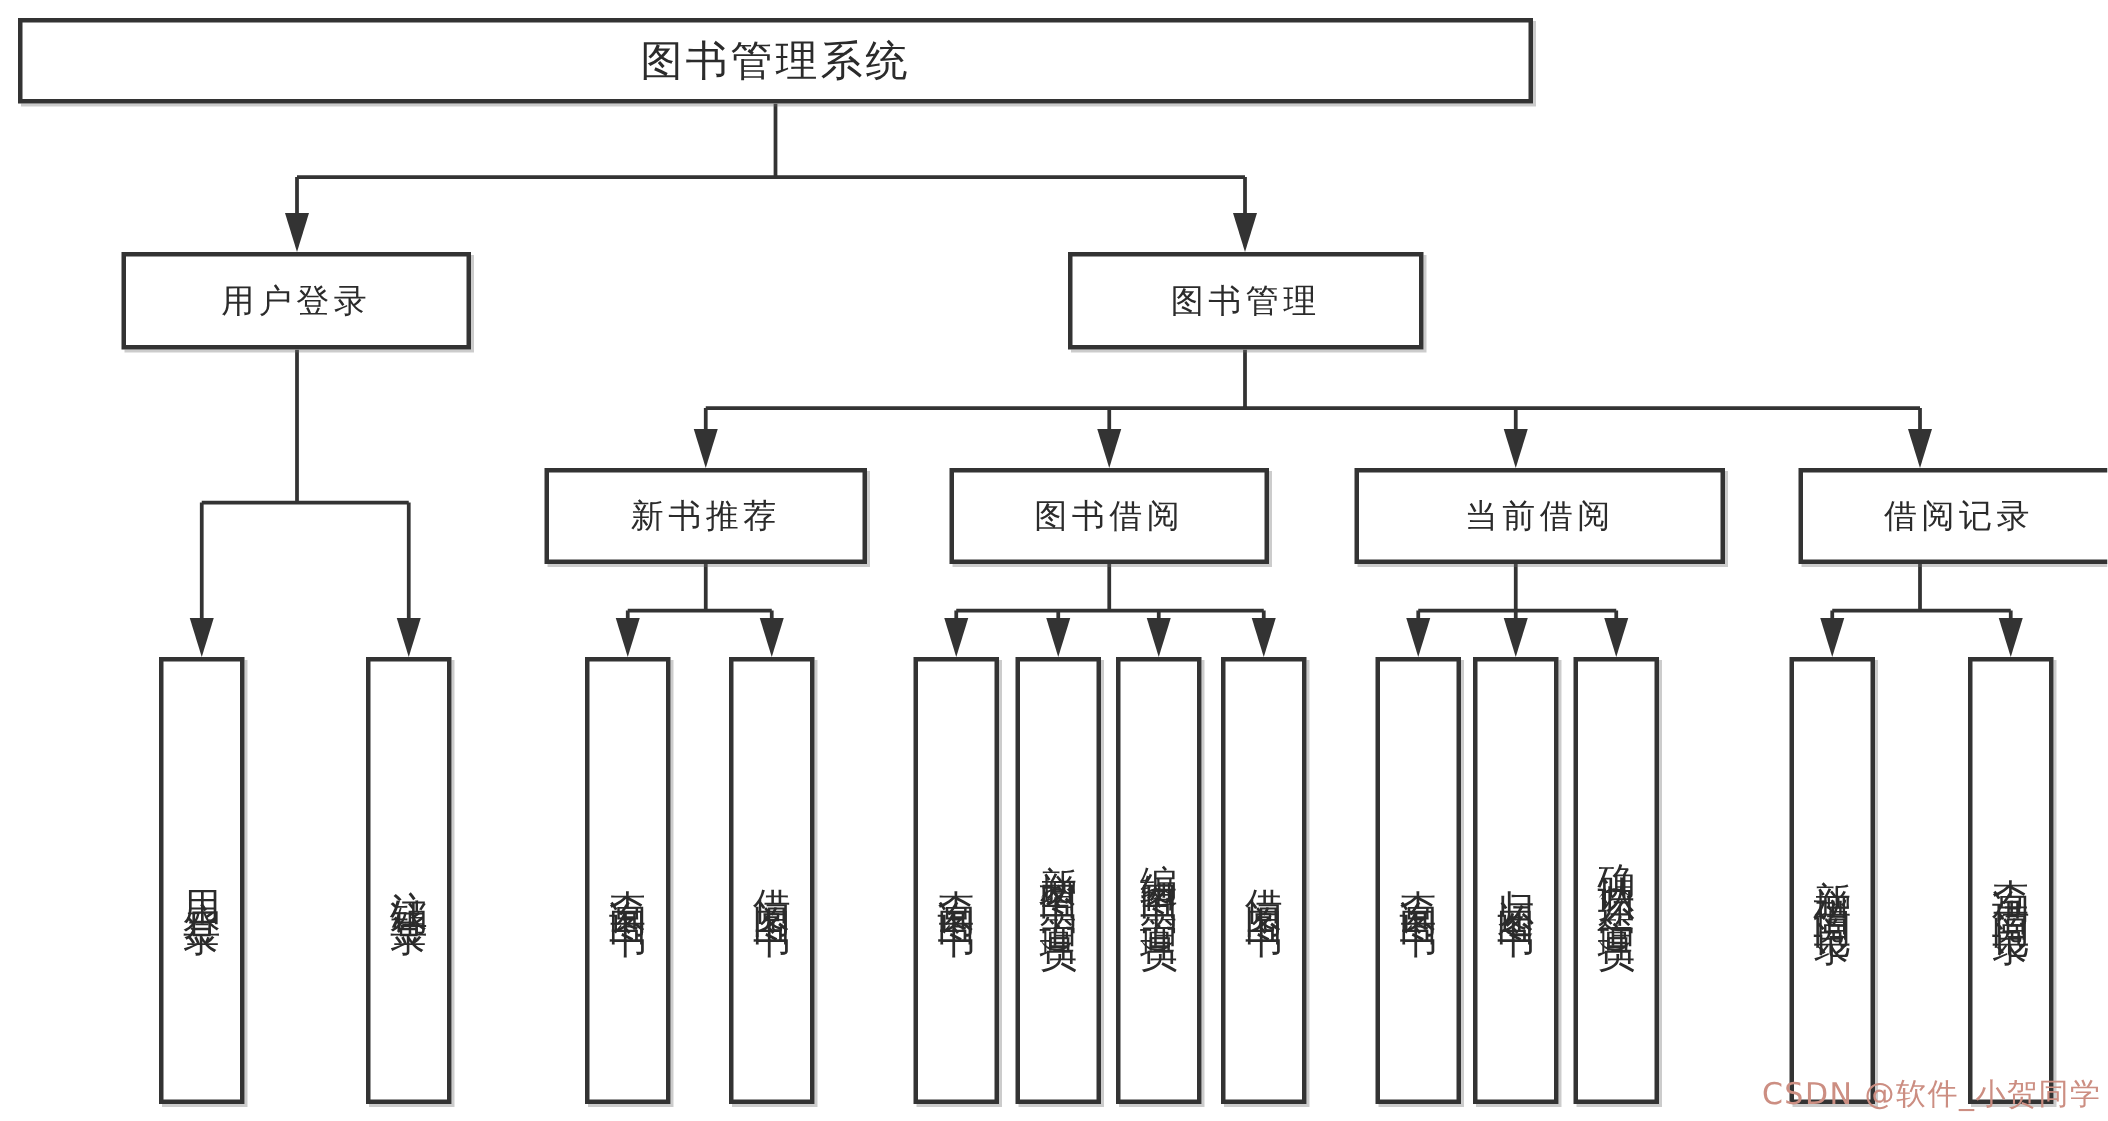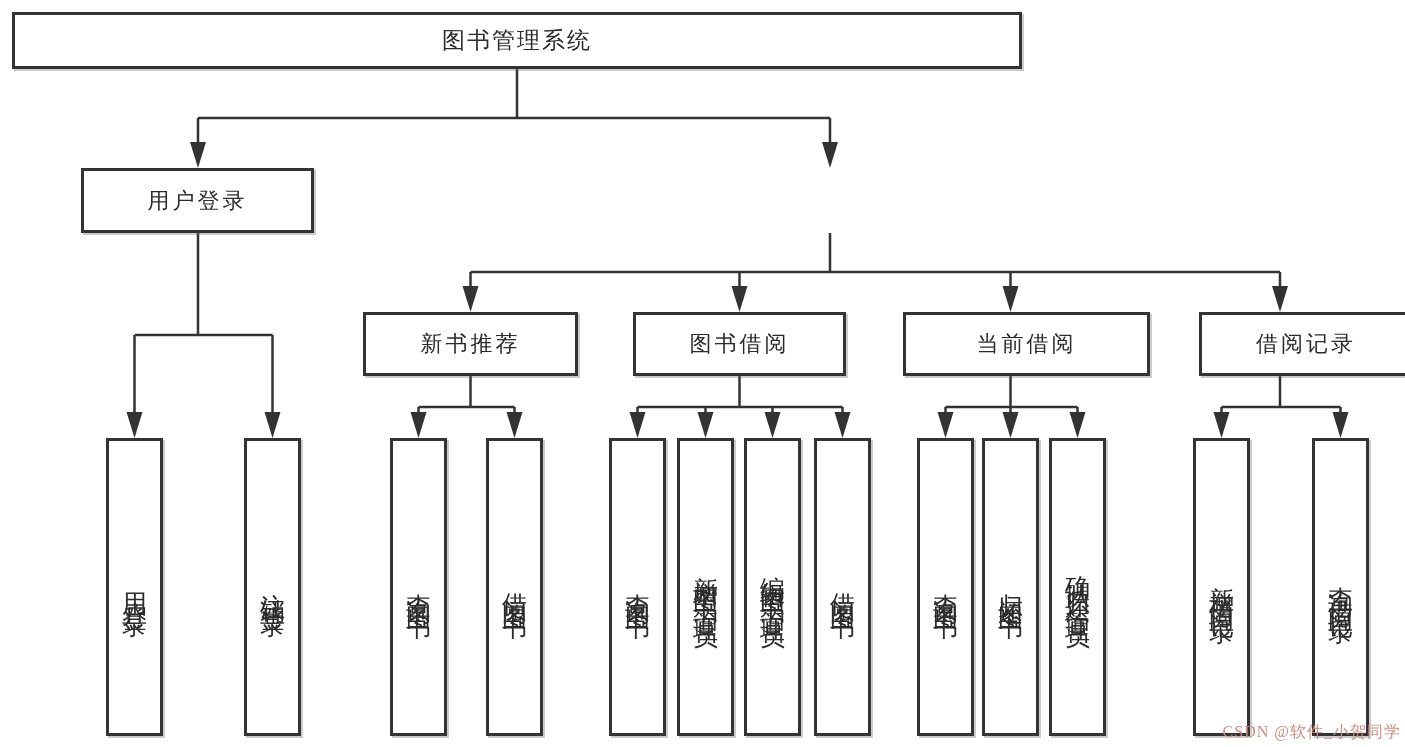--- a/index.html
+++ b/index.html
@@ -21,38 +21,37 @@
   .arrow{fill:var(--line);stroke:none;}
   .box{
     position:absolute;
     box-sizing:border-box;
     background:#ffffff;
     border:3px solid var(--line);
     box-shadow:2px 2px 0 rgba(110,110,110,0.35);
     display:flex;align-items:center;justify-content:center;
     text-align:center;
   }
-  .lvl1{font-size:23px;letter-spacing:2px;}
+  .lvl1{font-size:28px;letter-spacing:2px;}
   .lvl2,.lvl3{font-size:22px;letter-spacing:3px;}
   .vert{
     writing-mode:vertical-rl;
     text-orientation:mixed;
     font-size:25px;
     letter-spacing:7px;
     line-height:1;
   }
   #watermark{
     position:absolute;
     right:4px;bottom:4px;
-    font-size:16px;
+    font-size:20px;
     letter-spacing:1px;
     color:#cc8e82;
     z-index:10;
     white-space:nowrap;
-    font-family:Liberation Serif, serif;
   }
 </style>
 </head>
 <body>
 
 <div id="canvas">
 
   <svg id="wires" viewBox="0 0 1405 747">
 
     <path class="conn" d="M517 69 V118 M198 118 H830 M198 118 V144 M830 118 V144"></path>
@@ -89,20 +88,23 @@
     <polygon class="arrow" points="1213.5,412 1229.5,412 1221.5,438"></polygon>
     <polygon class="arrow" points="1332.5,412 1348.5,412 1340.5,438"></polygon>
   </svg>
 
   <div class="box lvl1" style="left:12px;top:12px;width:1010px;height:57px;">
     <span>图书管理系统</span>
   </div>
 
   <div class="box lvl2" style="left:81px;top:168px;width:233px;height:65px;">
     <span>用户登录</span>
+  </div>
+  <div class="box lvl2" style="left:712px;top:168px;width:237px;height:65px;">
+    <span>图书管理</span>
   </div>
 
   <div class="box lvl3" style="left:363px;top:312px;width:215px;height:64px;">
     <span>新书推荐</span>
   </div>
   <div class="box lvl3" style="left:633px;top:312px;width:213px;height:64px;">
     <span>图书借阅</span>
   </div>
   <div class="box lvl3" style="left:903px;top:312px;width:247px;height:64px;">
     <span>当前借阅</span>

